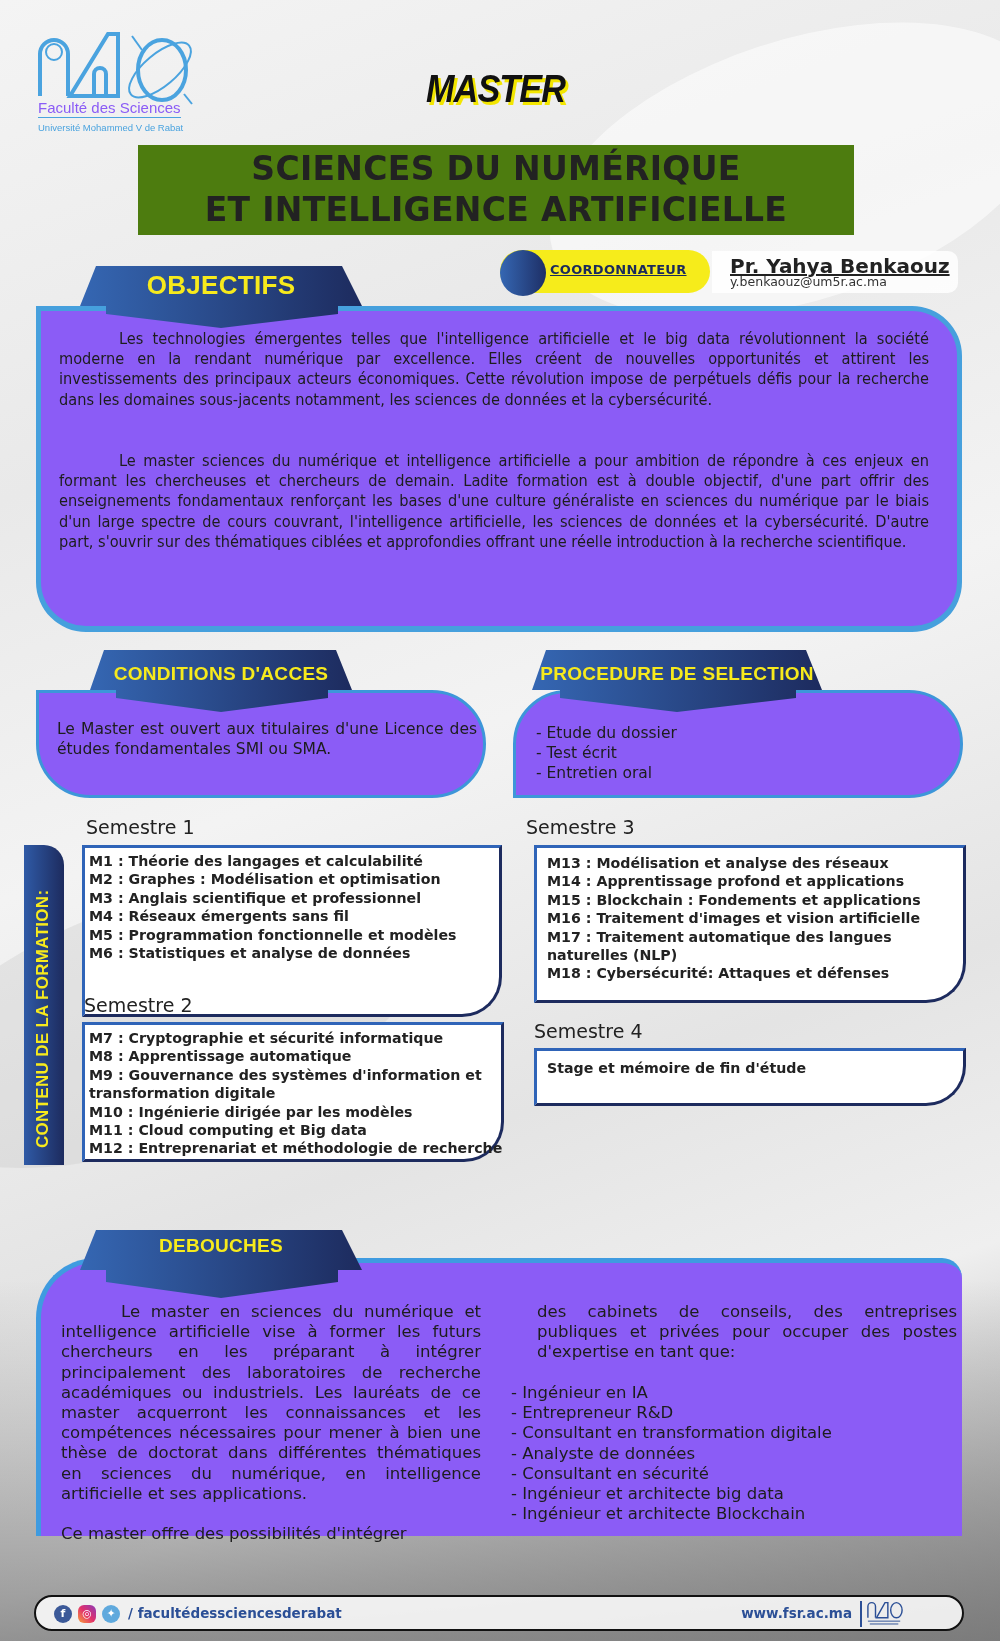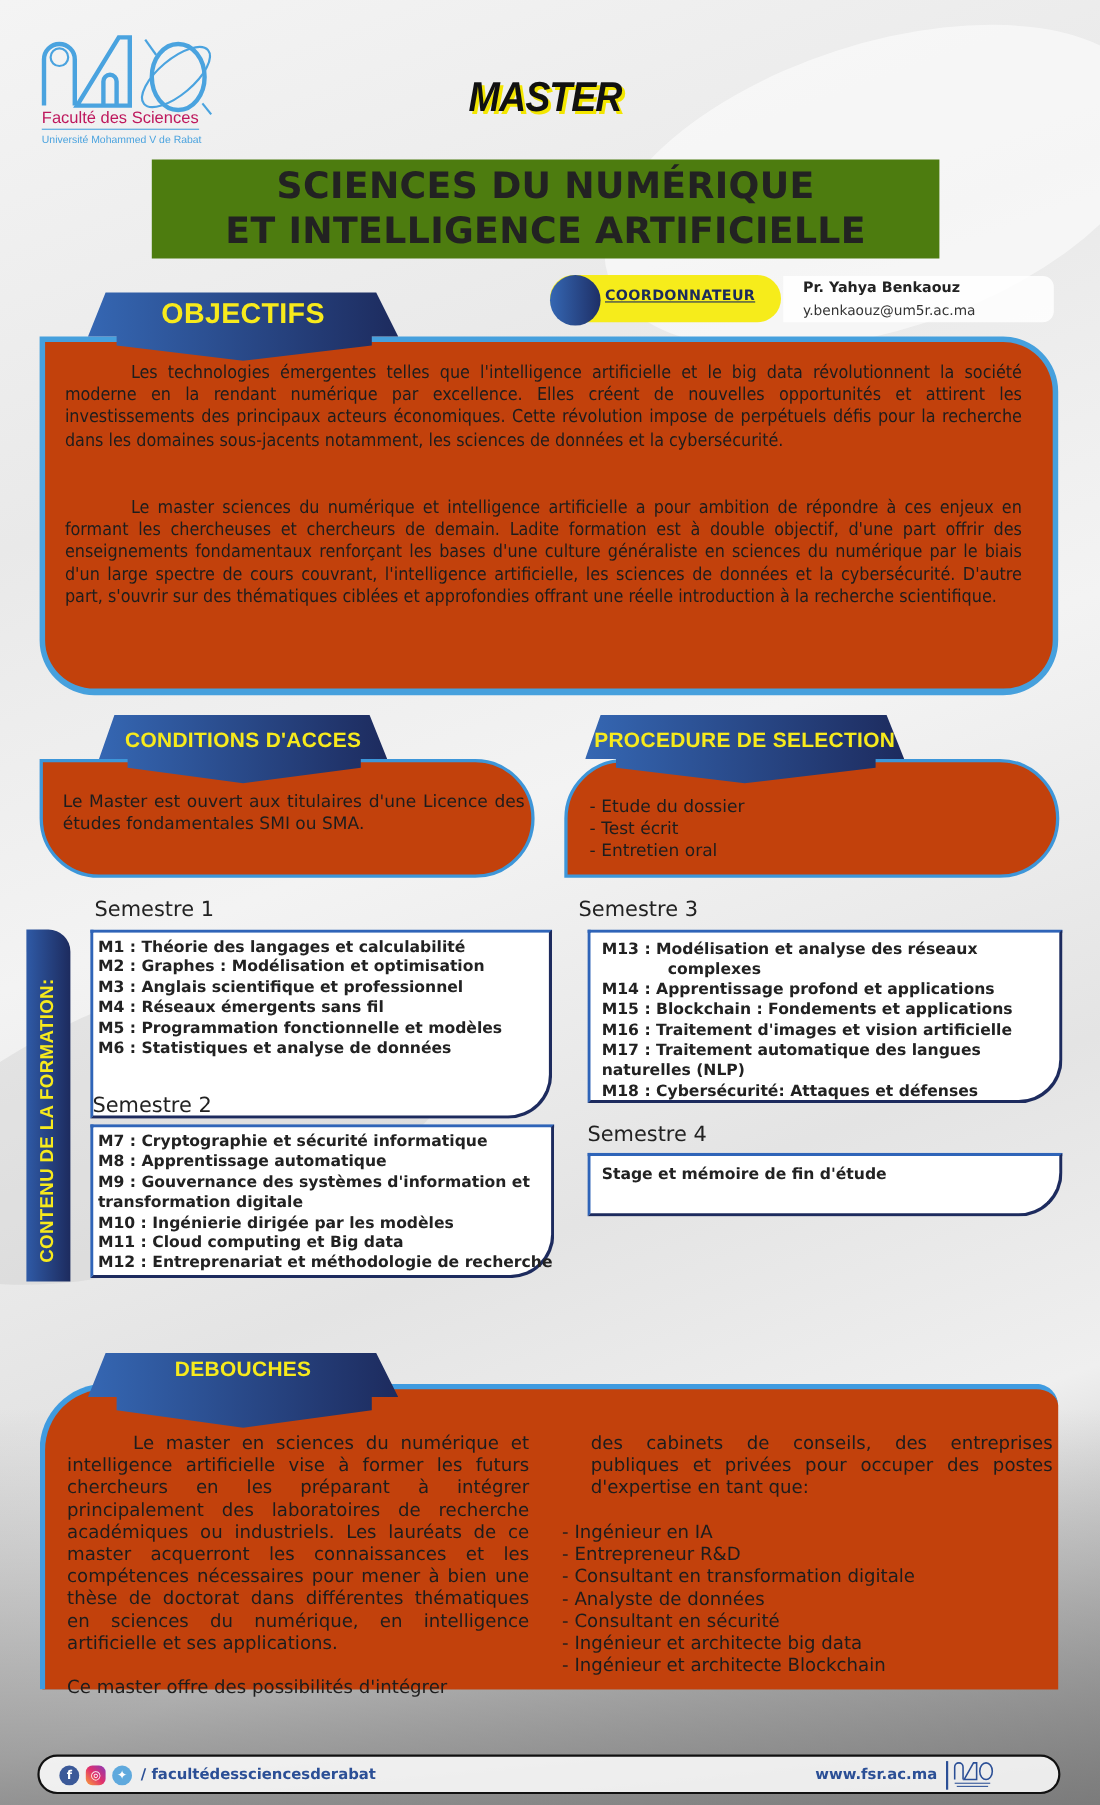--- a/index.html
+++ b/index.html
@@ -13,48 +13,48 @@
   .abs { position: absolute; }
 
   
   .bg-swoosh1 { left: 540px; top: 40px; width: 520px; height: 260px; border-radius: 50%; background: rgba(255,255,255,0.55); transform: rotate(-18deg); }
   .bg-swoosh2 { left: -120px; top: 900px; width: 560px; height: 240px; border-radius: 50%; background: rgba(200,200,200,0.35); transform: rotate(-20deg); }
   .bg-building { left: 0; top: 1280px; width: 1000px; height: 361px;
     background: linear-gradient(180deg, rgba(150,150,150,0) 0%, rgba(140,140,140,0.35) 40%, rgba(110,110,110,0.7) 100%); }
 
   
   .logo { left: 36px; top: 30px; width: 160px; height: 110px; }
-  .logo-text1 { left: 38px; top: 99px; font-size: 15px; color: #be185d; font-family: "Liberation Sans", sans-serif; border-bottom: 1px solid #4aa3df; padding-bottom: 1px; }
+  .logo-text1 { left: 38px; top: 99px; font-size: 15px; color: #8b5cf6; font-family: "Liberation Sans", sans-serif; border-bottom: 1px solid #4aa3df; padding-bottom: 1px; }
   .logo-text2 { left: 38px; top: 122px; font-size: 9.5px; color: #4aa3df; font-family: "Liberation Sans", sans-serif; }
 
   
   .master-title { left: 426px; top: 68px; font-size: 38px; font-weight: bold; font-style: italic; color: #111;
     font-family: "Liberation Sans Narrow", "Liberation Sans", sans-serif; letter-spacing: -1px;
     text-shadow: 3px 3px 0 #f3e600; transform: scaleX(0.9); transform-origin: left; }
   .title-box { left: 138px; top: 145px; width: 716px; height: 90px; background: #4d7c0f; }
   .title-line { position: absolute; left: 0; width: 100%; text-align: center; font-weight: bold; font-size: 33px;
     font-family: "DejaVu Sans", sans-serif; color: #222; letter-spacing: 0.3px; }
 
   
   .coord-pill { left: 500px; top: 250px; width: 210px; height: 43px; border-radius: 22px; background: #f6ec1b; }
   .coord-circle { left: 500px; top: 250px; width: 46px; height: 46px; border-radius: 50%;
     background: linear-gradient(90deg, #3567b3, #1e2f66); }
   .coord-label { left: 550px; top: 262px; font-size: 13px; font-weight: bold; color: #1a2a5c; text-decoration: underline; letter-spacing: 0.3px; }
   .coord-card { left: 712px; top: 251px; width: 246px; height: 42px; background: rgba(255,255,255,0.85); border-radius: 0 10px 10px 0; }
-  .coord-name { left: 730px; top: 254px; font-size: 13px; font-weight: bold; color: #222; }
+  .coord-name { left: 730px; top: 254px; font-size: 20px; font-weight: bold; color: #222; text-decoration: underline; }
   .coord-email { left: 730px; top: 274px; font-size: 12.5px; color: #333; }
 
   
   .banner { position: absolute; height: 60px; }
   .banner svg { position: absolute; left: 0; top: 0; }
   .banner-label { position: absolute; left: 0; width: 100%; top: 13px; text-align: center; color: #f7ea1c;
     font-weight: bold; font-family: "Liberation Sans", sans-serif; letter-spacing: 0.3px; }
 
   
-  .box { position: absolute; background: #c2410c; border: 4px solid #3b8fd6; }
+  .box { position: absolute; background: #8b5cf6; border: 4px solid #3b8fd6; }
   .objectifs-box { left: 36px; top: 306px; width: 926px; height: 326px; border-radius: 0 50px 50px 50px;
     border-color: #46a0dd; border-width: 5px 5px 6px 5px; }
   .para { position: absolute; font-size: 16.2px; line-height: 20.2px; text-align: justify; text-indent: 60px; color: #1d1d1d; font-family: "DejaVu Sans Condensed", "DejaVu Sans", sans-serif; }
 
   .cond-box { left: 36px; top: 690px; width: 450px; height: 108px; border-radius: 0 60px 60px 60px; border-width: 3px; border-color: #3d96d9; }
   .proc-box { left: 513px; top: 690px; width: 450px; height: 108px; border-radius: 60px 60px 60px 0; border-width: 3px; border-color: #3d96d9; }
   .small-text { position: absolute; font-size: 15.5px; line-height: 20px; color: #1d1d1d; }
 
   
   .side-tab { left: 24px; top: 845px; width: 40px; height: 320px; border-radius: 0 20px 0 0;
@@ -192,21 +192,20 @@
     <div class="module">M10 : Ingénierie dirigée par les modèles</div>
     <div class="module">M11 : Cloud computing et Big data</div>
     <div class="module">M12 : Entreprenariat et méthodologie de recherche</div>
   </div>
 </div>
 
 <div class="sem-title" style="left:526px; top:816px;">Semestre 3</div>
 <div class="sem-box" style="left:534px; top:845px; width:432px; height:158px;">
   <div style="position:absolute; left:10px; top:6px;">
     <div class="module">M13 : Modélisation et analyse des réseaux</div>
-    <div class="module"><span class="indent" style="padding-left:60px">complexes</span></div>
     <div class="module">M14 : Apprentissage profond et applications</div>
     <div class="module">M15 : Blockchain : Fondements et applications</div>
     <div class="module">M16 : Traitement d'images et vision artificielle</div>
     <div class="module">M17 : Traitement automatique des langues</div>
     <div class="module">naturelles (NLP)</div>
     <div class="module">M18 : Cybersécurité: Attaques et défenses</div>
   </div>
 </div>
 
 <div class="sem-title" style="left:534px; top:1020px;">Semestre 4</div>

